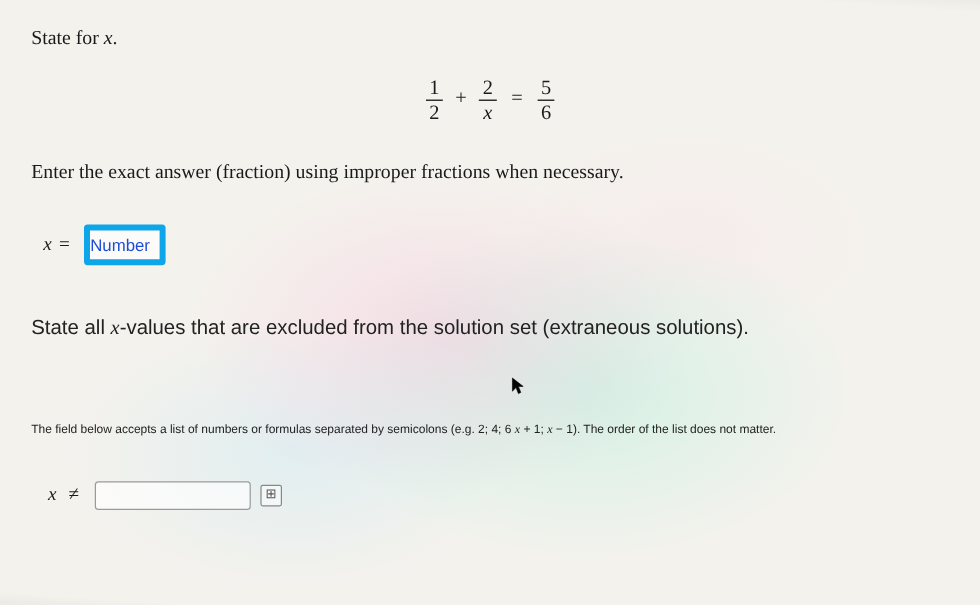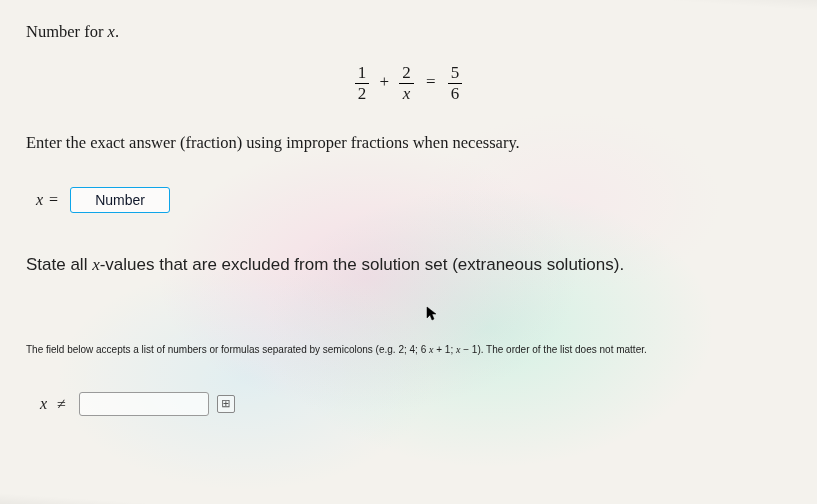--- a/index.html
+++ b/index.html
@@ -24,26 +24,26 @@
     .equation { text-align: center; margin: 10px 0 28px; font-size: 17px; }
     .frac { display: inline-block; vertical-align: middle; text-align: center; margin: 0 2px; line-height: 1.05; }
     .frac .num { display: block; border-bottom: 1.2px solid #000; padding: 0 3px 1px; }
     .frac .den { display: block; padding: 1px 3px 0; }
     .mi { font-style: italic; font-family: Georgia, serif; }
     .instr { font-size: 16.5px; margin-bottom: 32px; }
     .answer-line { display: flex; align-items: center; gap: 10px; margin: 0 0 40px 10px; }
     .answer-line .lhs { font-style: italic; font-family: Georgia, serif; font-size: 16px; }
     .eq { font-style: normal; margin: 0 2px; }
     .numbox {
-      border: 1px solid #0ea5e9;
+      border: 5px solid #0ea5e9;
       background: rgba(255,255,255,0.7);
       border-radius: 3px;
-      padding: 4px 24px;
+      padding: 4px 0;
       font-size: 14px;
-      color: #0f172a;
+      color: #1d4ed8;
       font-family: Arial, sans-serif;
       min-width: 68px;
       display: inline-block;
       line-height: 1.2;
     }
     .section-head { font-family: Arial, Helvetica, sans-serif; font-size: 17px; color: #222; margin-bottom: 24px; }
     .cursor-icon { display:inline-block; margin: 4px 0 14px 400px; font-size: 14px; color:#000; }
     .helper { font-family: Arial, Helvetica, sans-serif; font-size: 10px; color: #222; margin-bottom: 34px; text-align: justify; line-height: 1.55; }
     .answer2 { display: flex; align-items: center; gap: 12px; margin-left: 14px; }
     .answer2 .lhs { font-style: italic; font-family: Georgia, serif; font-size: 16px; letter-spacing: 1px; }
@@ -63,21 +63,21 @@
       background: rgba(255,255,255,0.5);
       margin-left: -4px;
     }
   </style>
 </head>
 <body>
 
 
 
 <div class="row prompt">
-  <span>Number for </span><span class="mi">x</span><span>.</span>
+  <span>State for </span><span class="mi">x</span><span>.</span>
 </div>
 
 <div class="equation">
   <span class="frac">
     <span class="num">1</span>
     <span class="den">2</span>
   </span>
   <span style="margin:0 4px;">+</span>
   <span class="frac">
     <span class="num">2</span>

